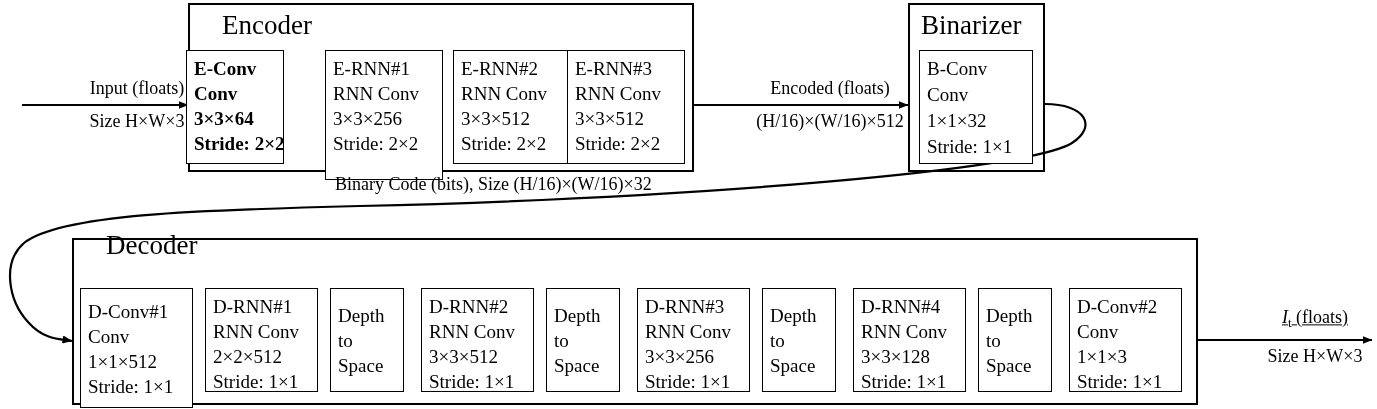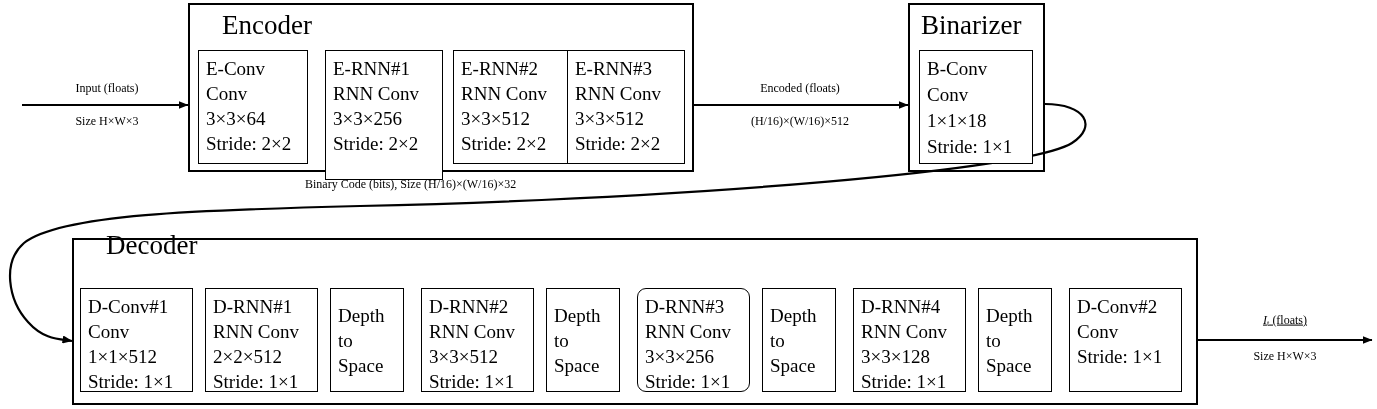--- a/index.html
+++ b/index.html
@@ -50,24 +50,25 @@
   .unit-box.centered {
     justify-content: center;
   }
   .unit-line {
     font-size: 19px;
     line-height: 25px;
     white-space: nowrap;
   }
   .edge-label {
     position: absolute;
-    font-size: 12px;
+    font-size: 18px;
     line-height: 22px;
     white-space: nowrap;
     text-align: left;
+    margin-left: 30px;
   }
   .edge-label.above {
     transform: translate(-50%, -100%);
   }
   .edge-label.below {
     transform: translate(-50%, 0);
   }
   .sub {
     font-size: 0.72em;
     vertical-align: -0.28em;
@@ -98,21 +99,21 @@
              C 200 210, 60 214, 24 243
              C 2 262, 8 300, 28 322
              C 44 340, 60 339, 72 341" fill="none" stroke="#000000" stroke-width="2.2" marker-end="url(#arrowhead)"></path>
 
     <line x1="1198" y1="340" x2="1372" y2="340" stroke="#000000" stroke-width="2" marker-end="url(#arrowhead)"></line>
   </svg>
 
   <div class="group-box" style="left:188px; top:3px; width:506px; height:169px;"></div>
   <div class="group-title" style="left:222px; top:12px;">Encoder</div>
 
-  <div class="unit-box" style="left:198px; top:50px; width:110px; height:114px;">
+  <div class="unit-box" style="left:186px; top:50px; width:98px; height:114px;font-weight:bold;">
     <div class="unit-line">E-Conv</div>
     <div class="unit-line">Conv</div>
     <div class="unit-line">3×3×64</div>
     <div class="unit-line">Stride: 2×2</div>
   </div>
 
   <div class="unit-box" style="left:325px; top:50px; width:118px; height:130px;">
     <div class="unit-line">E-RNN#1</div>
     <div class="unit-line">RNN Conv</div>
     <div class="unit-line">3×3×256</div>
@@ -132,28 +133,28 @@
     <div class="unit-line">3×3×512</div>
     <div class="unit-line">Stride: 2×2</div>
   </div>
 
   <div class="group-box" style="left:908px; top:3px; width:137px; height:169px;"></div>
   <div class="group-title" style="left:921px; top:12px;">Binarizer</div>
 
   <div class="unit-box" style="left:919px; top:50px; width:114px; height:114px;justify-content:space-between;">
     <div class="unit-line">B-Conv</div>
     <div class="unit-line">Conv</div>
-    <div class="unit-line">1×1×18</div>
+    <div class="unit-line">1×1×32</div>
     <div class="unit-line">Stride: 1×1</div>
   </div>
 
   <div class="group-box" style="left:72px; top:238px; width:1126px; height:167px;"></div>
   <div class="group-title" style="left:106px; top:232px;">Decoder</div>
 
-  <div class="unit-box" style="left:80px; top:288px; width:113px; height:104px;">
+  <div class="unit-box" style="left:80px; top:288px; width:113px; height:120px;justify-content:center;">
     <div class="unit-line">D-Conv#1</div>
     <div class="unit-line">Conv</div>
     <div class="unit-line">1×1×512</div>
     <div class="unit-line">Stride: 1×1</div>
   </div>
 
   <div class="unit-box" style="left:205px; top:288px; width:113px; height:104px;">
     <div class="unit-line">D-RNN#1</div>
     <div class="unit-line">RNN Conv</div>
     <div class="unit-line">2×2×512</div>
@@ -172,21 +173,21 @@
     <div class="unit-line">3×3×512</div>
     <div class="unit-line">Stride: 1×1</div>
   </div>
 
   <div class="unit-box centered" style="left:546px; top:288px; width:74px; height:104px;">
     <div class="unit-line">Depth</div>
     <div class="unit-line">to</div>
     <div class="unit-line">Space</div>
   </div>
 
-  <div class="unit-box" style="left:637px; top:288px; width:113px; height:104px;border-radius:9px;">
+  <div class="unit-box" style="left:637px; top:288px; width:113px; height:104px;">
     <div class="unit-line">D-RNN#3</div>
     <div class="unit-line">RNN Conv</div>
     <div class="unit-line">3×3×256</div>
     <div class="unit-line">Stride: 1×1</div>
   </div>
 
   <div class="unit-box centered" style="left:762px; top:288px; width:74px; height:104px;">
     <div class="unit-line">Depth</div>
     <div class="unit-line">to</div>
     <div class="unit-line">Space</div>
@@ -201,20 +202,21 @@
 
   <div class="unit-box centered" style="left:978px; top:288px; width:74px; height:104px;">
     <div class="unit-line">Depth</div>
     <div class="unit-line">to</div>
     <div class="unit-line">Space</div>
   </div>
 
   <div class="unit-box" style="left:1069px; top:288px; width:113px; height:104px;">
     <div class="unit-line">D-Conv#2</div>
     <div class="unit-line">Conv</div>
+    <div class="unit-line">1×1×3</div>
     <div class="unit-line">Stride: 1×1</div>
   </div>
 
   <div class="edge-label above" style="left:107px; top:99px;">Input (floats)</div>
   <div class="edge-label below" style="left:107px; top:110px;">Size H×W×3</div>
 
   <div class="edge-label above" style="left:800px; top:99px;">Encoded (floats)</div>
   <div class="edge-label below" style="left:800px; top:110px;">(H/16)×(W/16)×512</div>
 
   <div class="edge-label" style="left:305px; top:173px;">Binary Code (bits), Size (H/16)×(W/16)×32</div>

